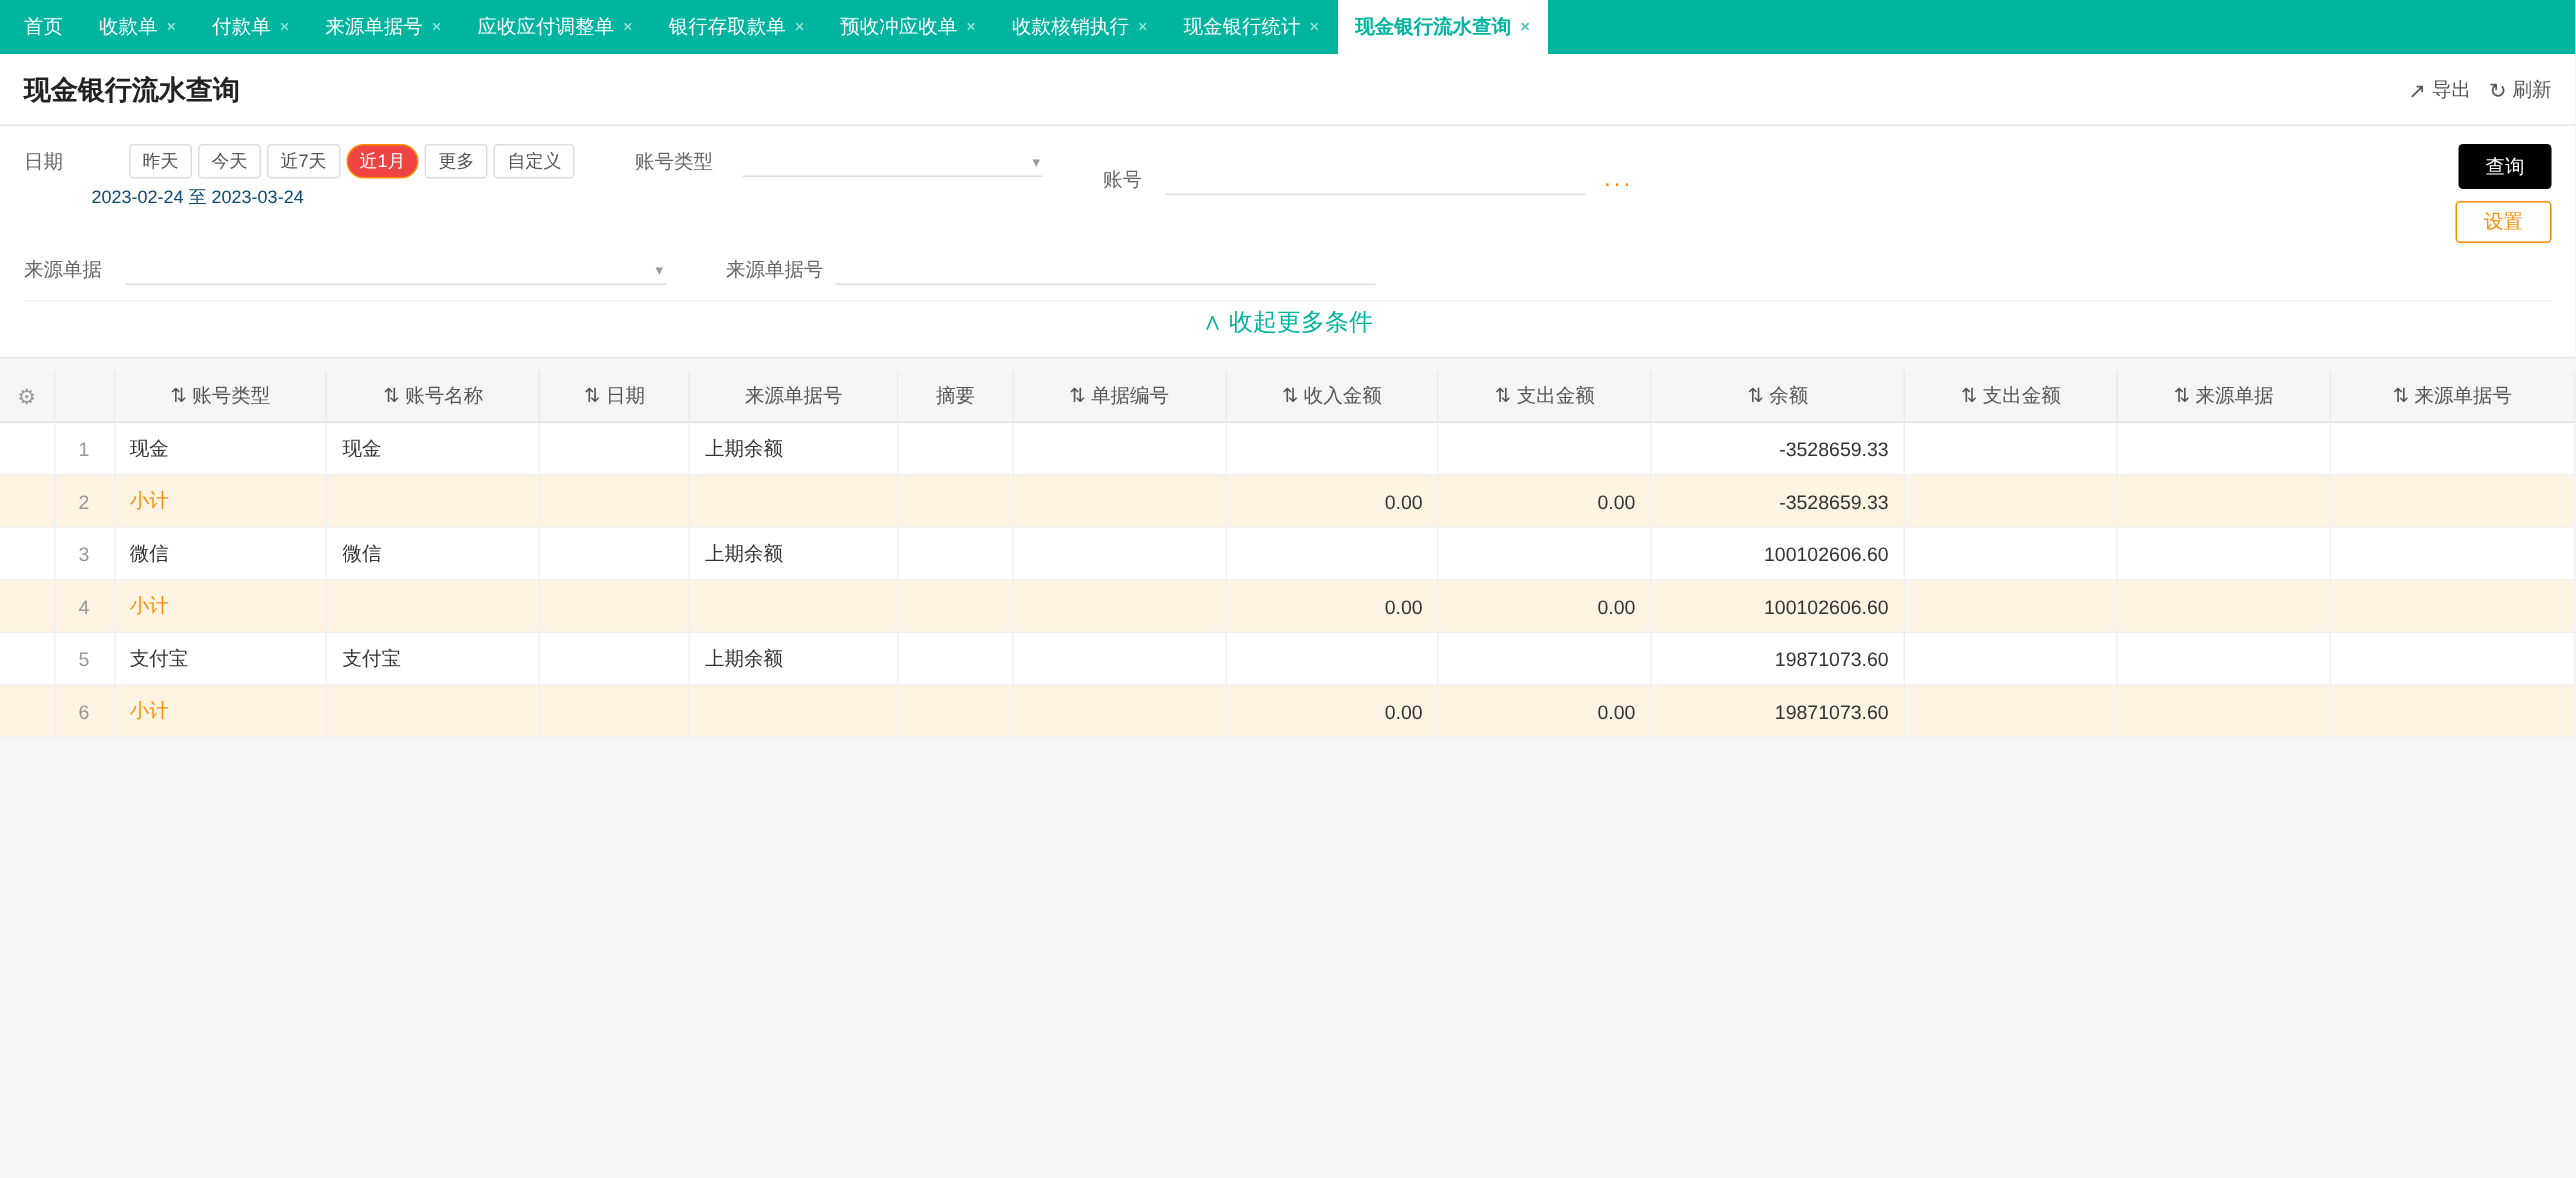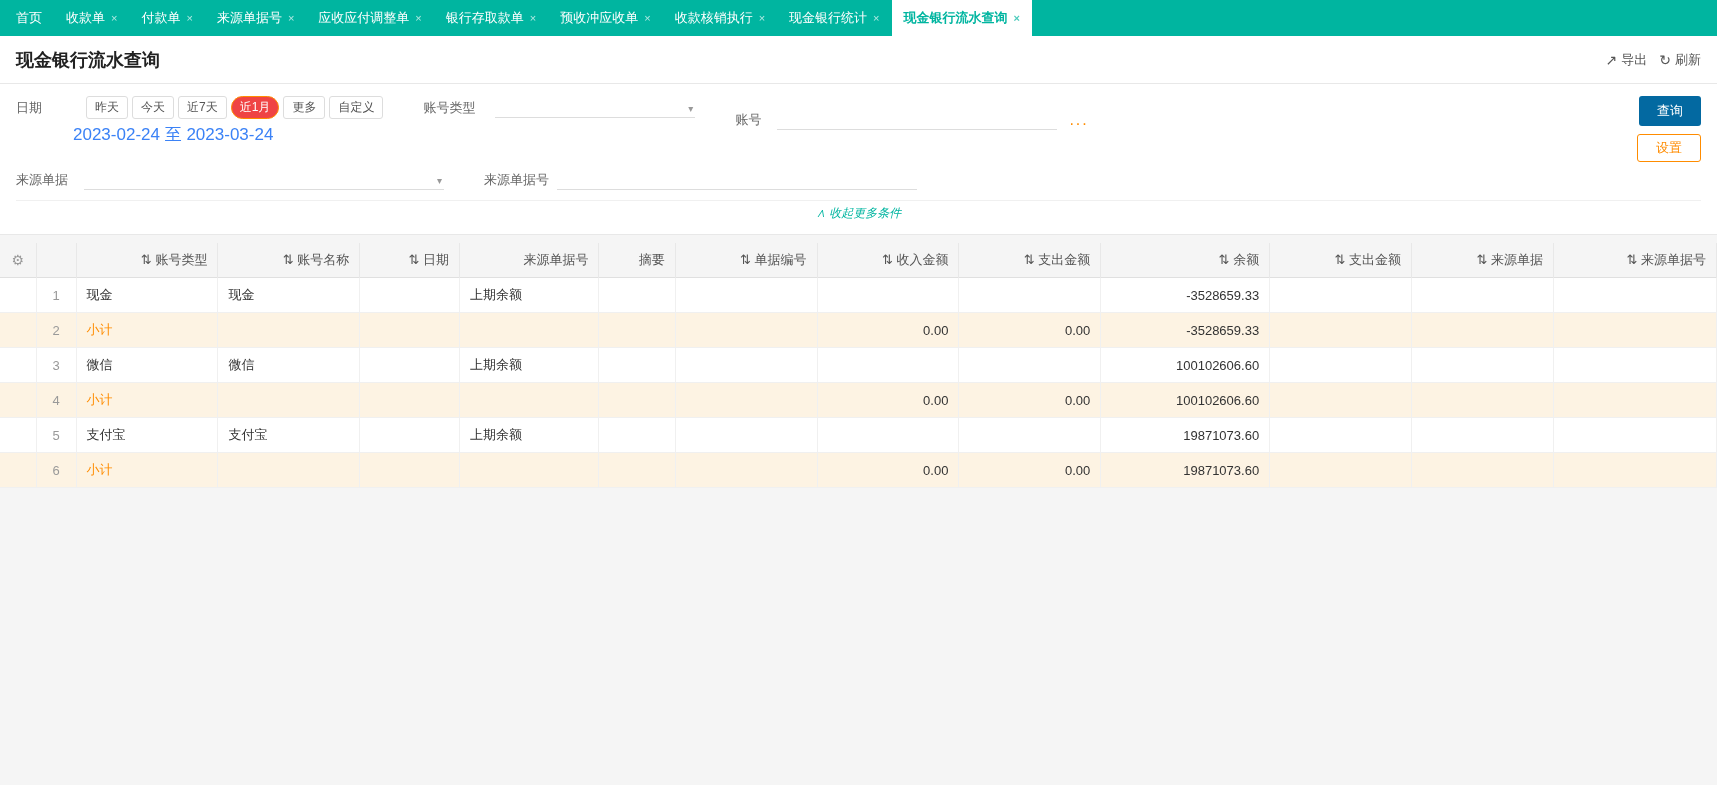--- a/index.html
+++ b/index.html
@@ -98,23 +98,23 @@
       background: #fff;
       color: #555;
     }
     .date-btn.active {
       background: #ef4444;
       color: #fff;
       border-color: #ff8c00;
       border-radius: 12px;
     }
     .date-range {
-      font-size: 17px;
-      color: #3b82f6;
-      margin-left: 13px;
+      font-size: 12px;
+      color: #0c4a6e;
+      margin-left: 1px;
     }
     .select-wrapper {
       position: relative;
       display: inline-flex;
       align-items: center;
     }
     .select-wrapper select {
       appearance: none;
       border: none;
       border-bottom: 1px solid #ddd;
@@ -144,21 +144,21 @@
     .account-dots {
       color: #ff8c00;
       margin-left: 8px;
       cursor: pointer;
       font-size: 16px;
       letter-spacing: 2px;
     }
 
     
     .btn-query {
-      background: #0369a1;
+      background: #000000;
       color: #fff;
       border: none;
       padding: 6px 18px;
       border-radius: 3px;
       cursor: pointer;
       font-size: 13px;
       display: block;
       margin-bottom: 4px;
     }
     .btn-settings {
@@ -178,44 +178,43 @@
       gap: 4px;
       margin-left: auto;
     }
 
     
     .collapse-bar {
       text-align: center;
       padding: 4px;
       color: #00b5a0;
       cursor: pointer;
-      font-size: 12px;
+      font-size: 16px;
       border-top: 1px solid #f0f0f0;
       margin-top: 4px;
-      font-style: italic;
     }
 
     
     .table-container {
       background: #fff;
       margin-top: 8px;
       overflow-x: auto;
     }
     table {
       width: 100%;
       border-collapse: collapse;
       font-size: 13px;
     }
     thead tr {
       background: #f5f5f5;
       border-bottom: 1px solid #e0e0e0;
     }
     thead th {
       padding: 8px 10px;
-      text-align: right;
+      text-align: center;
       color: #555;
       font-weight: normal;
       border-right: 1px solid #e8e8e8;
       white-space: nowrap;
       position: relative;
     }
     tbody tr {
       border-bottom: 1px solid #f0f0f0;
     }
     tbody tr.subtotal {

